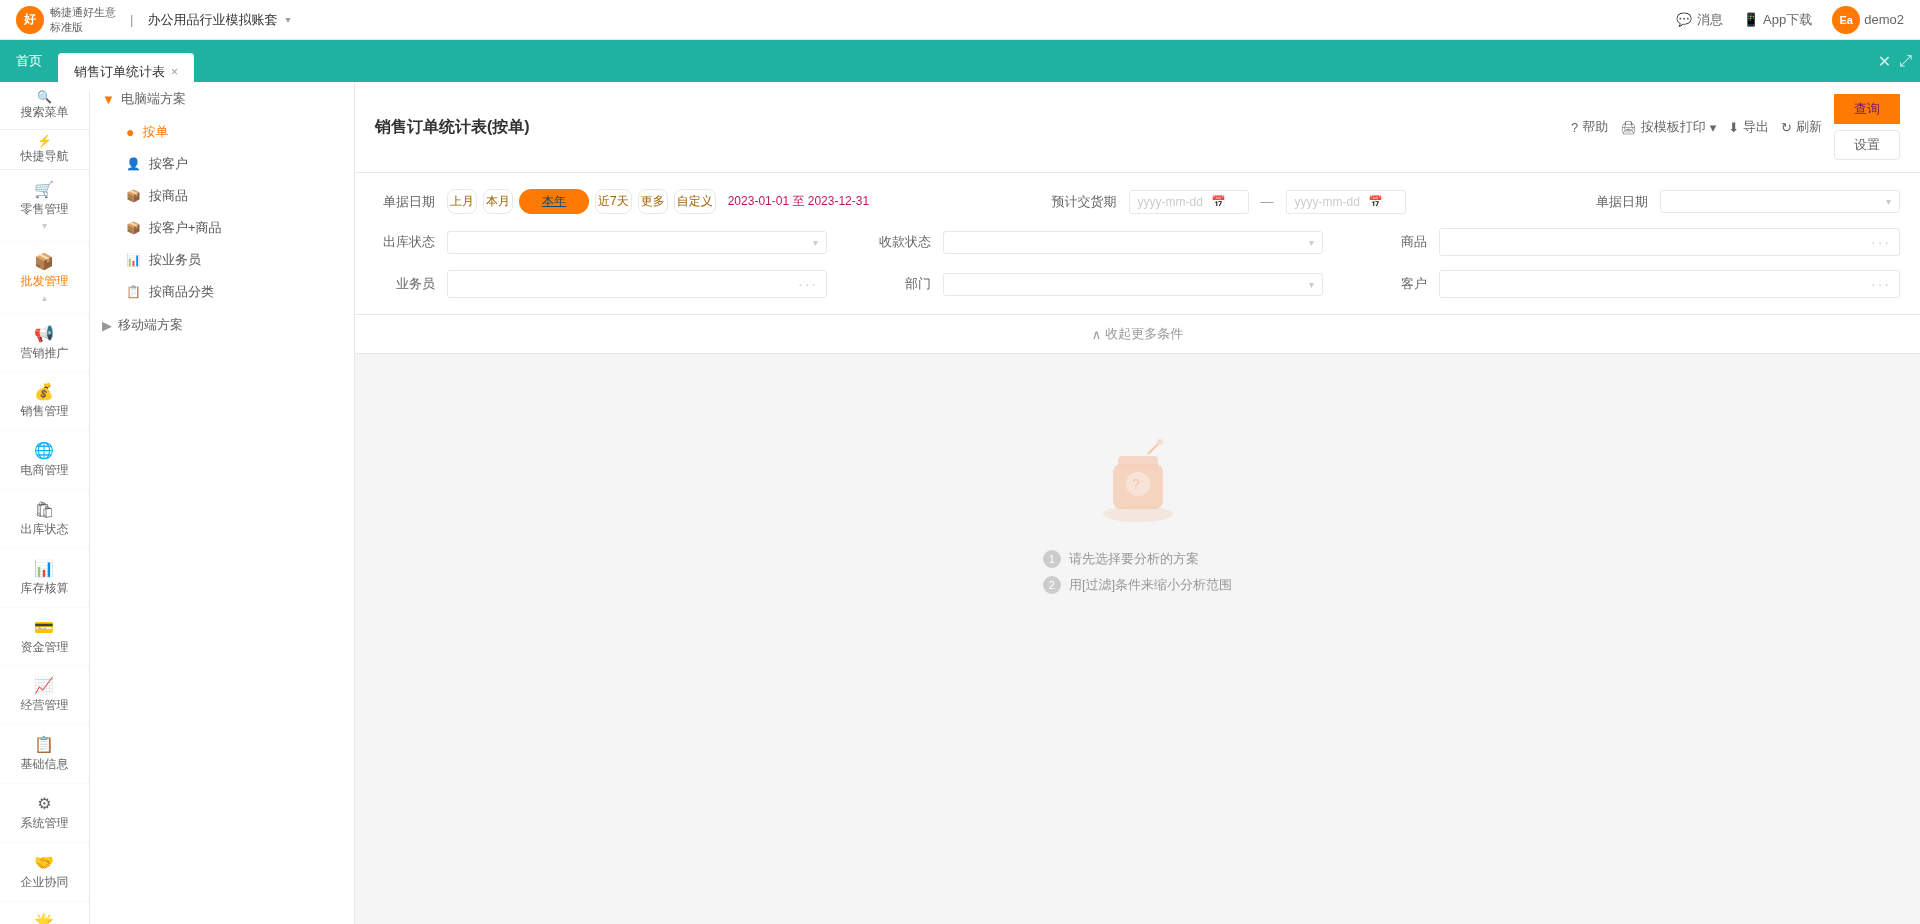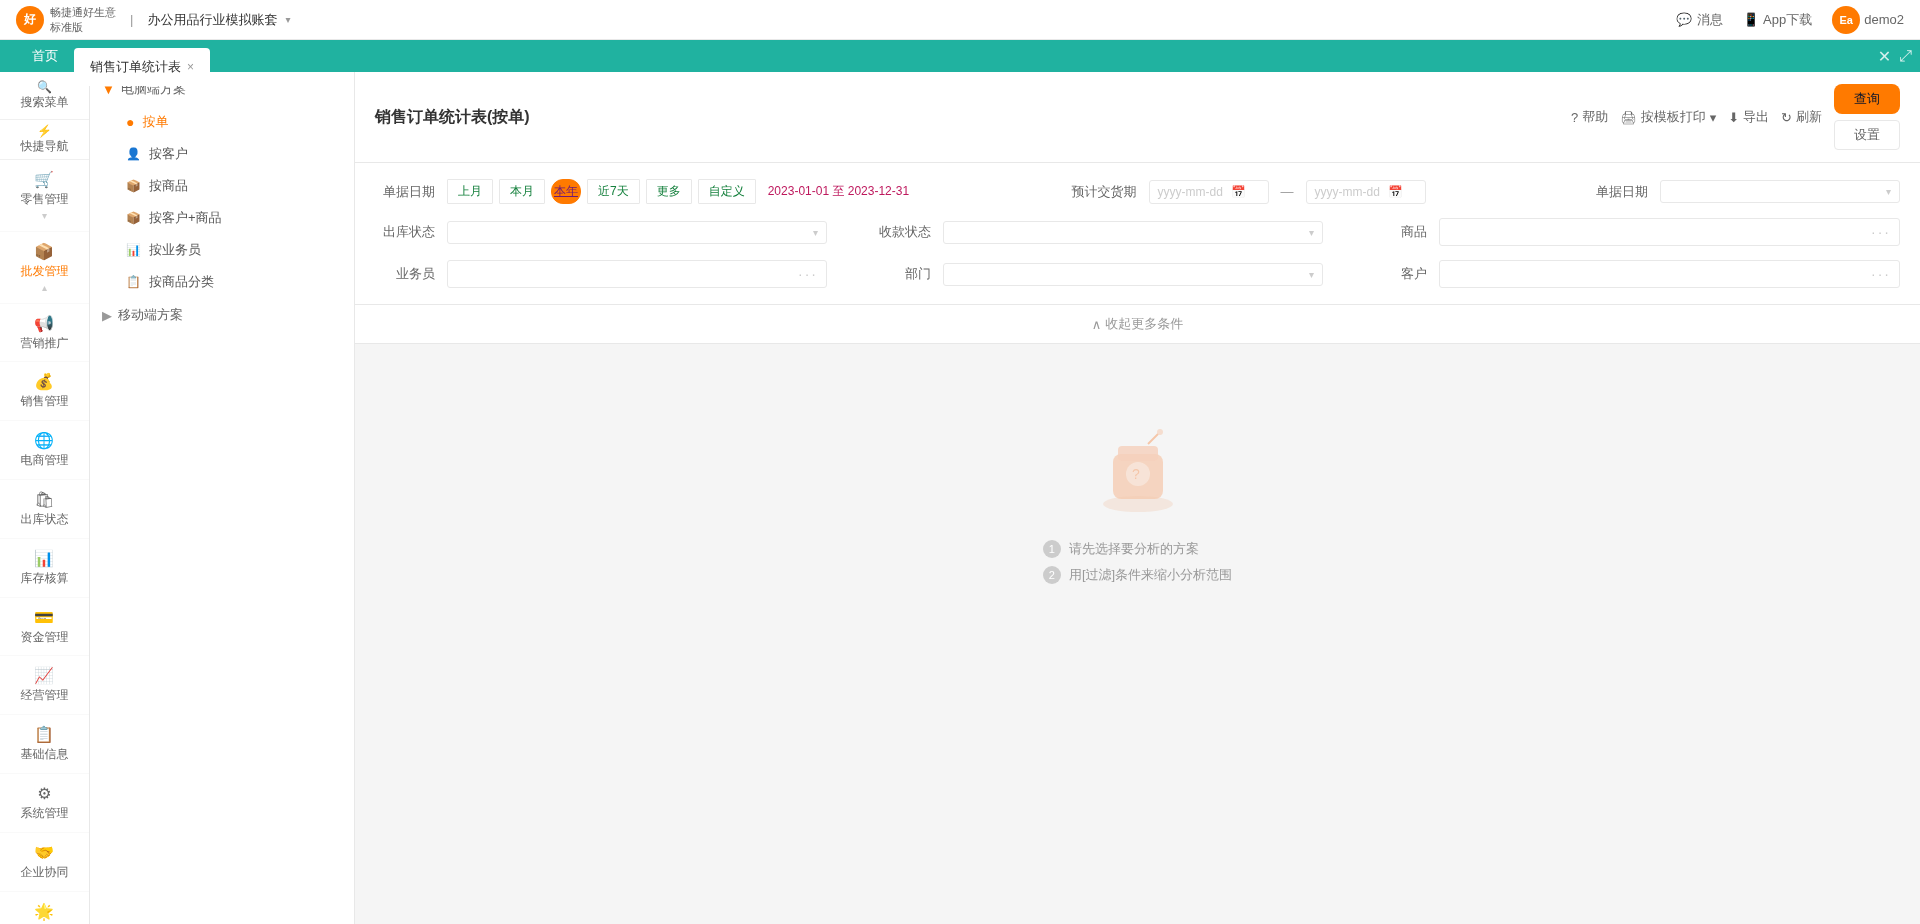--- a/index.html
+++ b/index.html
@@ -11,21 +11,21 @@
     .logo-area { display: flex; align-items: center; gap: 6px; }
     .logo-icon { width: 28px; height: 28px; background: #ff7a00; border-radius: 50%; display: flex; align-items: center; justify-content: center; color: white; font-size: 12px; font-weight: bold; }
     .logo-text { font-size: 11px; color: #666; line-height: 1.3; }
     .app-title { font-size: 13px; color: #333; }
     .dropdown-arrow { color: #999; font-size: 10px; }
     .topbar-right { display: flex; align-items: center; gap: 20px; }
     .topbar-item { display: flex; align-items: center; gap: 4px; color: #666; font-size: 13px; cursor: pointer; }
     .avatar { width: 28px; height: 28px; background: #ff7a00; border-radius: 50%; display: flex; align-items: center; justify-content: center; color: white; font-size: 11px; overflow: hidden; }
 
     
-    .tabbar { background: #20b2a0; height: 30px; display: flex; align-items: center; padding: 16px; position: relative; }
+    .tabbar { background: #20b2a0; height: 42px; display: flex; align-items: center; padding: 0; position: relative; }
     .tab { height: 42px; display: flex; align-items: center; padding: 0 16px; color: #fff; cursor: pointer; font-size: 13px; gap: 6px; }
     .tab.active { background: #fff; color: #333; border-radius: 4px 4px 0 0; margin-top: 21px; height: 38px; }
     .tab.home { color: #fff; }
     .tab-close { font-size: 12px; color: #999; cursor: pointer; }
     .tabbar-actions { position: absolute; right: 8px; display: flex; gap: 8px; }
     .tabbar-action-btn { background: none; border: none; color: #fff; cursor: pointer; font-size: 16px; opacity: 0.8; }
 
     
     .main { display: flex; flex: 1; overflow: hidden; }
 
@@ -37,31 +37,31 @@
     .sidebar-item.active { color: #ff7a00; }
     .sidebar-item .label { text-align: center; line-height: 1.4; }
     .sidebar-item .arrow { font-size: 10px; color: #ccc; }
     .sidebar-icon { font-size: 16px; }
 
     
     .page-header { background: #fff; padding: 12px 20px 0; border-bottom: 1px solid #e8e8e8; display: flex; align-items: center; justify-content: space-between; }
     .page-title { font-size: 16px; font-weight: bold; color: #333; padding-bottom: 12px; }
     .page-header-actions { display: flex; align-items: center; gap: 12px; padding-bottom: 12px; }
     .header-action-btn { display: flex; align-items: center; gap: 4px; color: #666; font-size: 13px; cursor: pointer; }
-    .query-btn { background: #ff7a00; color: #0f172a; border: none; padding: 6px 20px; border-radius: 8px; cursor: pointer; font-size: 13px; }
+    .query-btn { background: #ff7a00; color: #701a75; border: none; padding: 6px 20px; border-radius: 0; cursor: pointer; font-size: 13px; }
     .set-btn { background: #fff; color: #666; border: 1px solid #e8e8e8; padding: 5px 16px; border-radius: 4px; cursor: pointer; font-size: 13px; }
 
     
     .filter-section { background: #fff; padding: 16px 20px; border-bottom: 1px solid #e8e8e8; }
     .filter-row { display: flex; align-items: center; gap: 12px; margin-bottom: 14px; }
     .filter-row:last-child { margin-bottom: 0; }
     .filter-label { color: #666; font-size: 13px; min-width: 60px; text-align: right; flex-shrink: 0; }
     .filter-date-group { display: flex; align-items: center; gap: 6px; }
-    .date-btn { padding: 3px 10px; border: 1px solid #e8e8e8; border-radius: 1px; font-size: 12px; color: #15803d; cursor: pointer; background: #fff; }
-    .date-btn.active { background: #ff7a00; color: #701a75; border-color: #ff7a00; border-radius: 12px; padding: 3px 2px; text-decoration: underline; }
+    .date-btn { padding: 3px 2px; border: 1px solid #e8e8e8; border-radius: 8px; font-size: 12px; color: #a16207; cursor: pointer; background: #fff; }
+    .date-btn.active { background: #ff7a00; color: #0c4a6e; border-color: #ff7a00; border-radius: 12px; padding: 3px 22px; text-decoration: underline; }
     .date-input { border: 1px solid #e8e8e8; border-radius: 3px; padding: 4px 8px; font-size: 12px; color: #999; width: 120px; display: flex; align-items: flex-end; gap: 4px; }
     .date-separator { color: #999; }
     .filter-select { flex: 1; border: 1px solid #e8e8e8; border-radius: 3px; padding: 5px 8px; font-size: 13px; color: #333; background: #fff; display: flex; align-items: center; justify-content: space-between; cursor: pointer; max-width: 380px; min-width: 200px; }
     .filter-select-wide { flex: 1; border: 1px solid #e8e8e8; border-radius: 3px; padding: 5px 8px; font-size: 13px; color: #333; background: #fff; display: flex; align-items: center; justify-content: space-between; cursor: pointer; }
 
     
     .collapse-row { display: flex; justify-content: center; padding: 10px; background: #fff; border-bottom: 1px solid #e8e8e8; }
     .collapse-btn { display: flex; align-items: center; gap: 4px; color: #999; font-size: 13px; cursor: pointer; border: none; background: none; }
 
     

